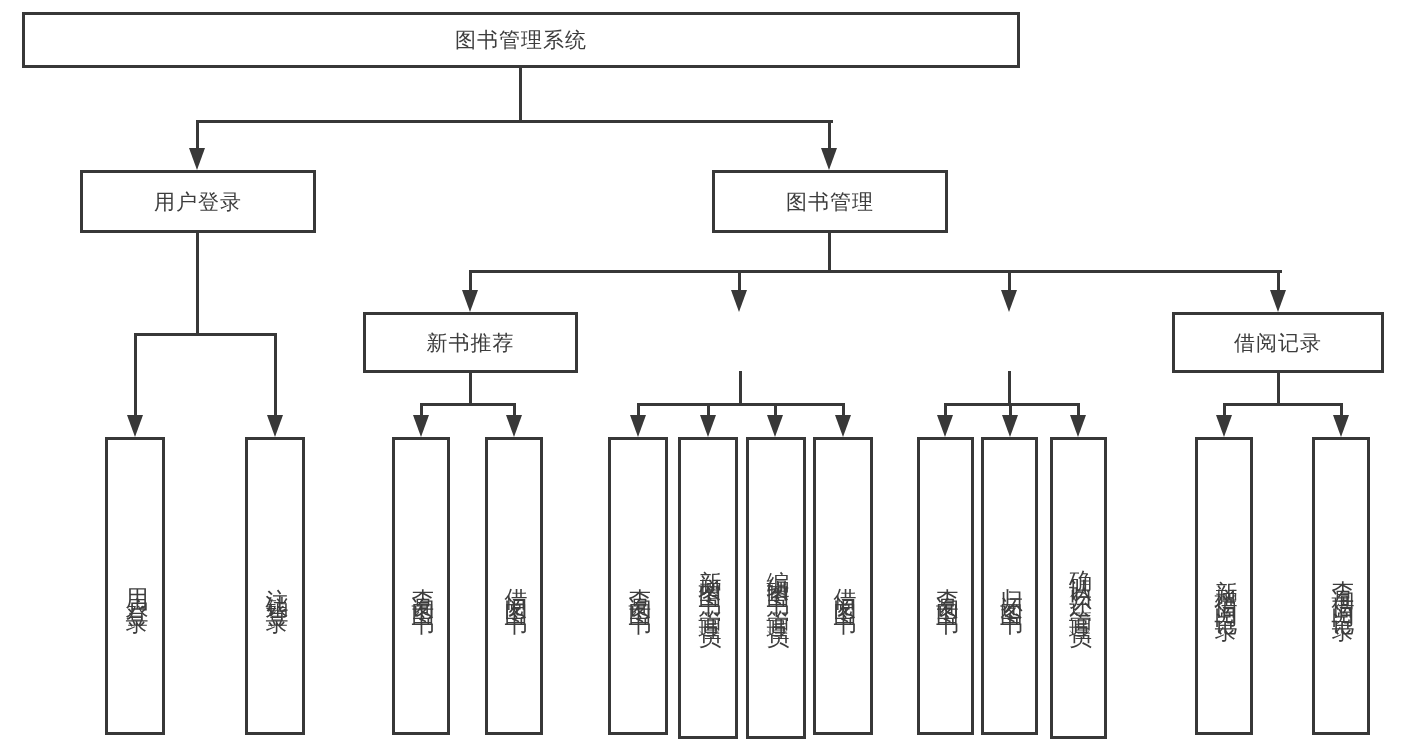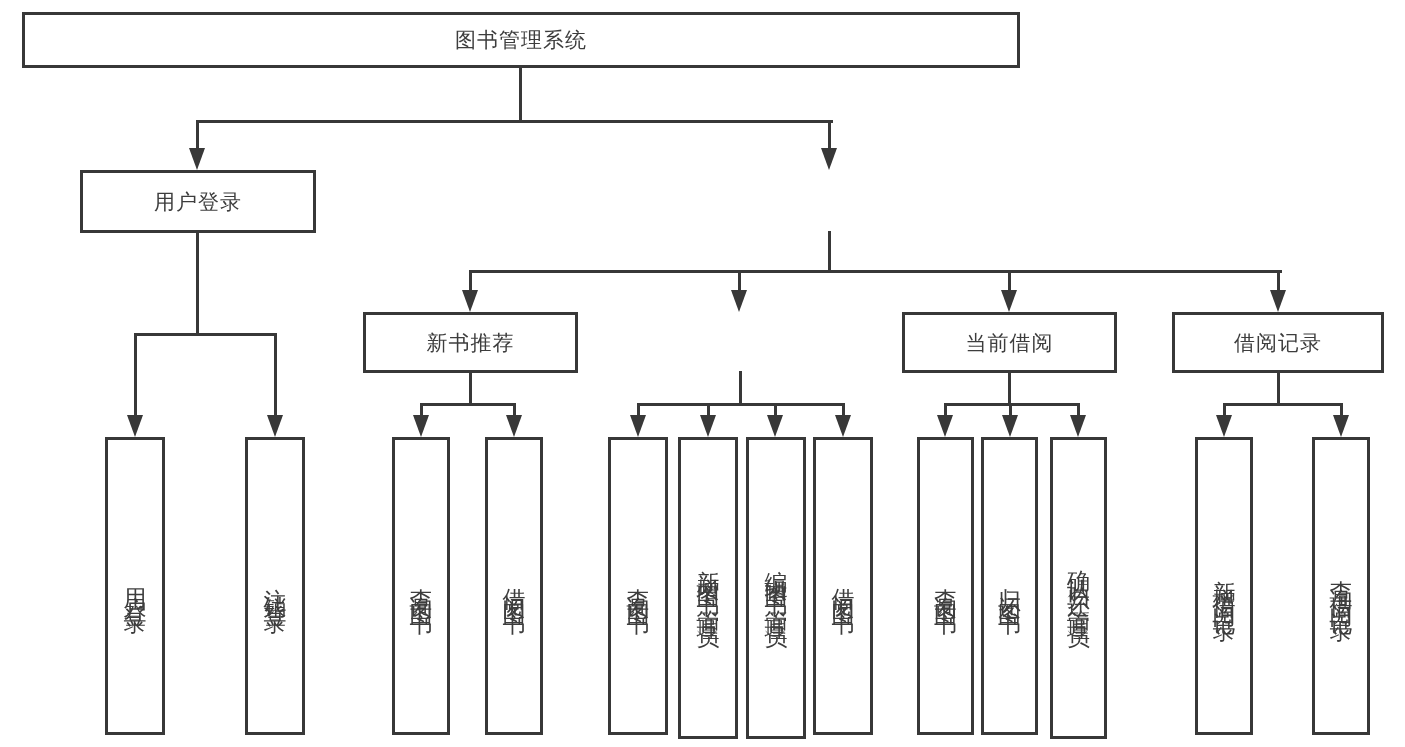--- a/index.html
+++ b/index.html
@@ -6,21 +6,21 @@
     --line:#383838;
     --text:#3d3d3d;
     --bg:#ffffff;
     --watermark:#bdbdbd;
   }
   html,body{margin:0;padding:0;background:#fff;}
   #stage{
     position:relative;
     width:1405px;height:747px;
     background:var(--bg);
-    font-family:Liberation Serif, serif;
+    font-family:Liberation Mono, monospace;
     overflow:hidden;
   }
   .box{
     position:absolute;
     box-sizing:border-box;
     border:3px solid var(--line);
     background:#fff;
     display:flex;
     align-items:center;
     justify-content:center;
@@ -65,20 +65,23 @@
   <div class="line" style="left:519px;top:66px;width:3px;height:56px;"></div>
   <div class="line" style="left:196px;top:120px;width:637px;height:3px;"></div>
   <div class="line" style="left:196px;top:120px;width:3px;height:30px;"></div>
   <div class="tri" style="left:189px;top:148px;"></div>
   <div class="line" style="left:828px;top:120px;width:3px;height:30px;"></div>
   <div class="tri" style="left:821px;top:148px;"></div>
 
   <div class="box" style="left:80px;top:170px;width:236px;height:63px;">
     <span>用户登录</span>
   </div>
+  <div class="box" style="left:712px;top:170px;width:236px;height:63px;">
+    <span>图书管理</span>
+  </div>
 
   <div class="line" style="left:196px;top:231px;width:3px;height:104px;"></div>
   <div class="line" style="left:134px;top:333px;width:143px;height:3px;"></div>
   <div class="line" style="left:134px;top:333px;width:3px;height:82px;"></div>
   <div class="tri" style="left:127px;top:415px;"></div>
   <div class="line" style="left:274px;top:333px;width:3px;height:82px;"></div>
   <div class="tri" style="left:267px;top:415px;"></div>
 
   <div class="line" style="left:828px;top:231px;width:3px;height:41px;"></div>
   <div class="line" style="left:469px;top:270px;width:813px;height:3px;"></div>
@@ -86,23 +89,20 @@
   <div class="tri" style="left:462px;top:290px;"></div>
   <div class="line" style="left:738px;top:270px;width:3px;height:20px;"></div>
   <div class="tri" style="left:731px;top:290px;"></div>
   <div class="line" style="left:1008px;top:270px;width:3px;height:20px;"></div>
   <div class="tri" style="left:1001px;top:290px;"></div>
   <div class="line" style="left:1277px;top:270px;width:3px;height:20px;"></div>
   <div class="tri" style="left:1270px;top:290px;"></div>
 
   <div class="box" style="left:363px;top:312px;width:215px;height:61px;">
     <span>新书推荐</span>
-  </div>
-  <div class="box" style="left:902px;top:312px;width:215px;height:61px;">
-    <span>当前借阅</span>
   </div>
   <div class="box" style="left:1172px;top:312px;width:212px;height:61px;">
     <span>借阅记录</span>
   </div>
 
   <div class="line" style="left:469px;top:371px;width:3px;height:32px;"></div>
   <div class="line" style="left:420px;top:403px;width:96px;height:3px;"></div>
   <div class="line" style="left:420px;top:403px;width:3px;height:12px;"></div>
   <div class="tri" style="left:413px;top:415px;"></div>
   <div class="line" style="left:513px;top:403px;width:3px;height:12px;"></div>

